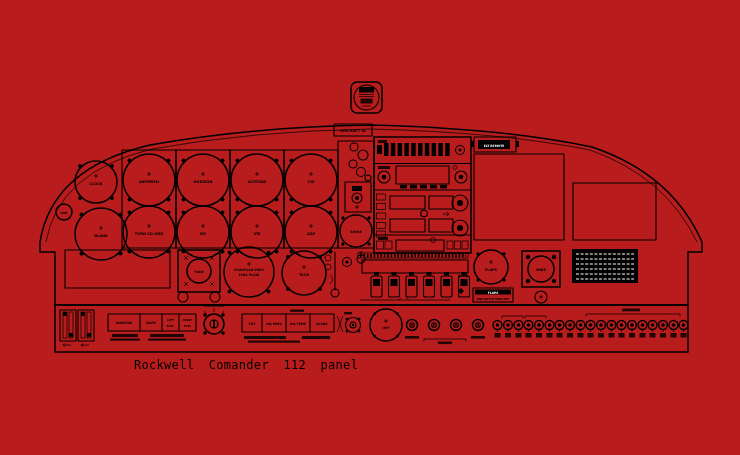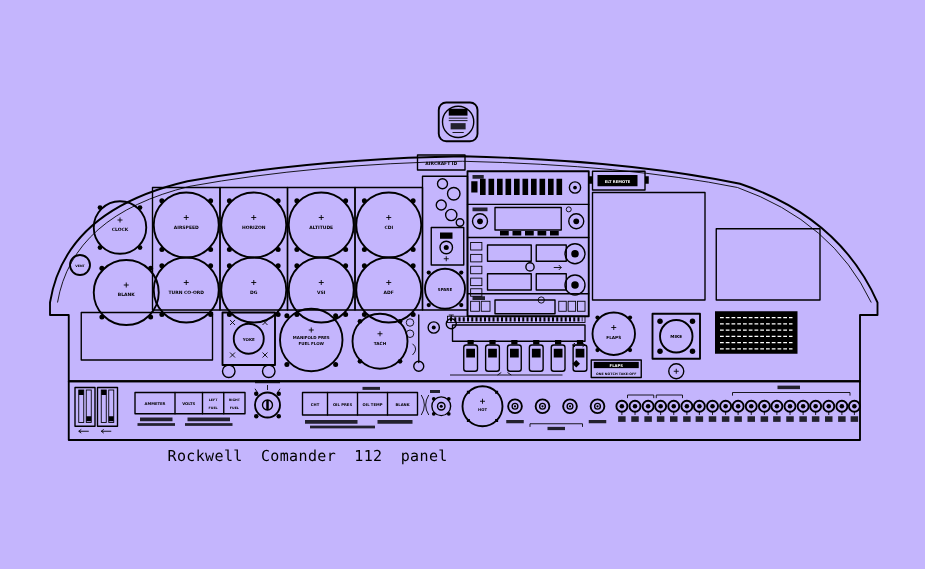--- a/index.html
+++ b/index.html
@@ -1,16 +1,16 @@
 <!DOCTYPE html>
 <html><head>
 <meta charset="utf-8">
 <style>
   html,body{margin:0;padding:0;background:#ffffff;}
-  .stage{position:relative;width:740px;height:455px;background:#c4b5fd;overflow:hidden;}
+  .stage{position:relative;width:740px;height:455px;background:#b91c1c;overflow:hidden;}
   svg{display:block;}
   .ln{fill:none;stroke:#000;stroke-width:1.5;stroke-linecap:round;stroke-linejoin:round;}
   .ln2{fill:none;stroke:#000;stroke-width:1.1;stroke-linecap:round;stroke-linejoin:round;}
   .thin{fill:none;stroke:#000;stroke-width:0.7;}
   .fl{fill:#000;stroke:none;}
   .sm{fill:#000;opacity:.82;}
   text{font-family:"DejaVu Sans",sans-serif;fill:#000;}
   .tc{text-anchor:middle;}
   .t26{font-size:2.6px;font-weight:700;}
   .t3{font-size:3px;font-weight:700;}

